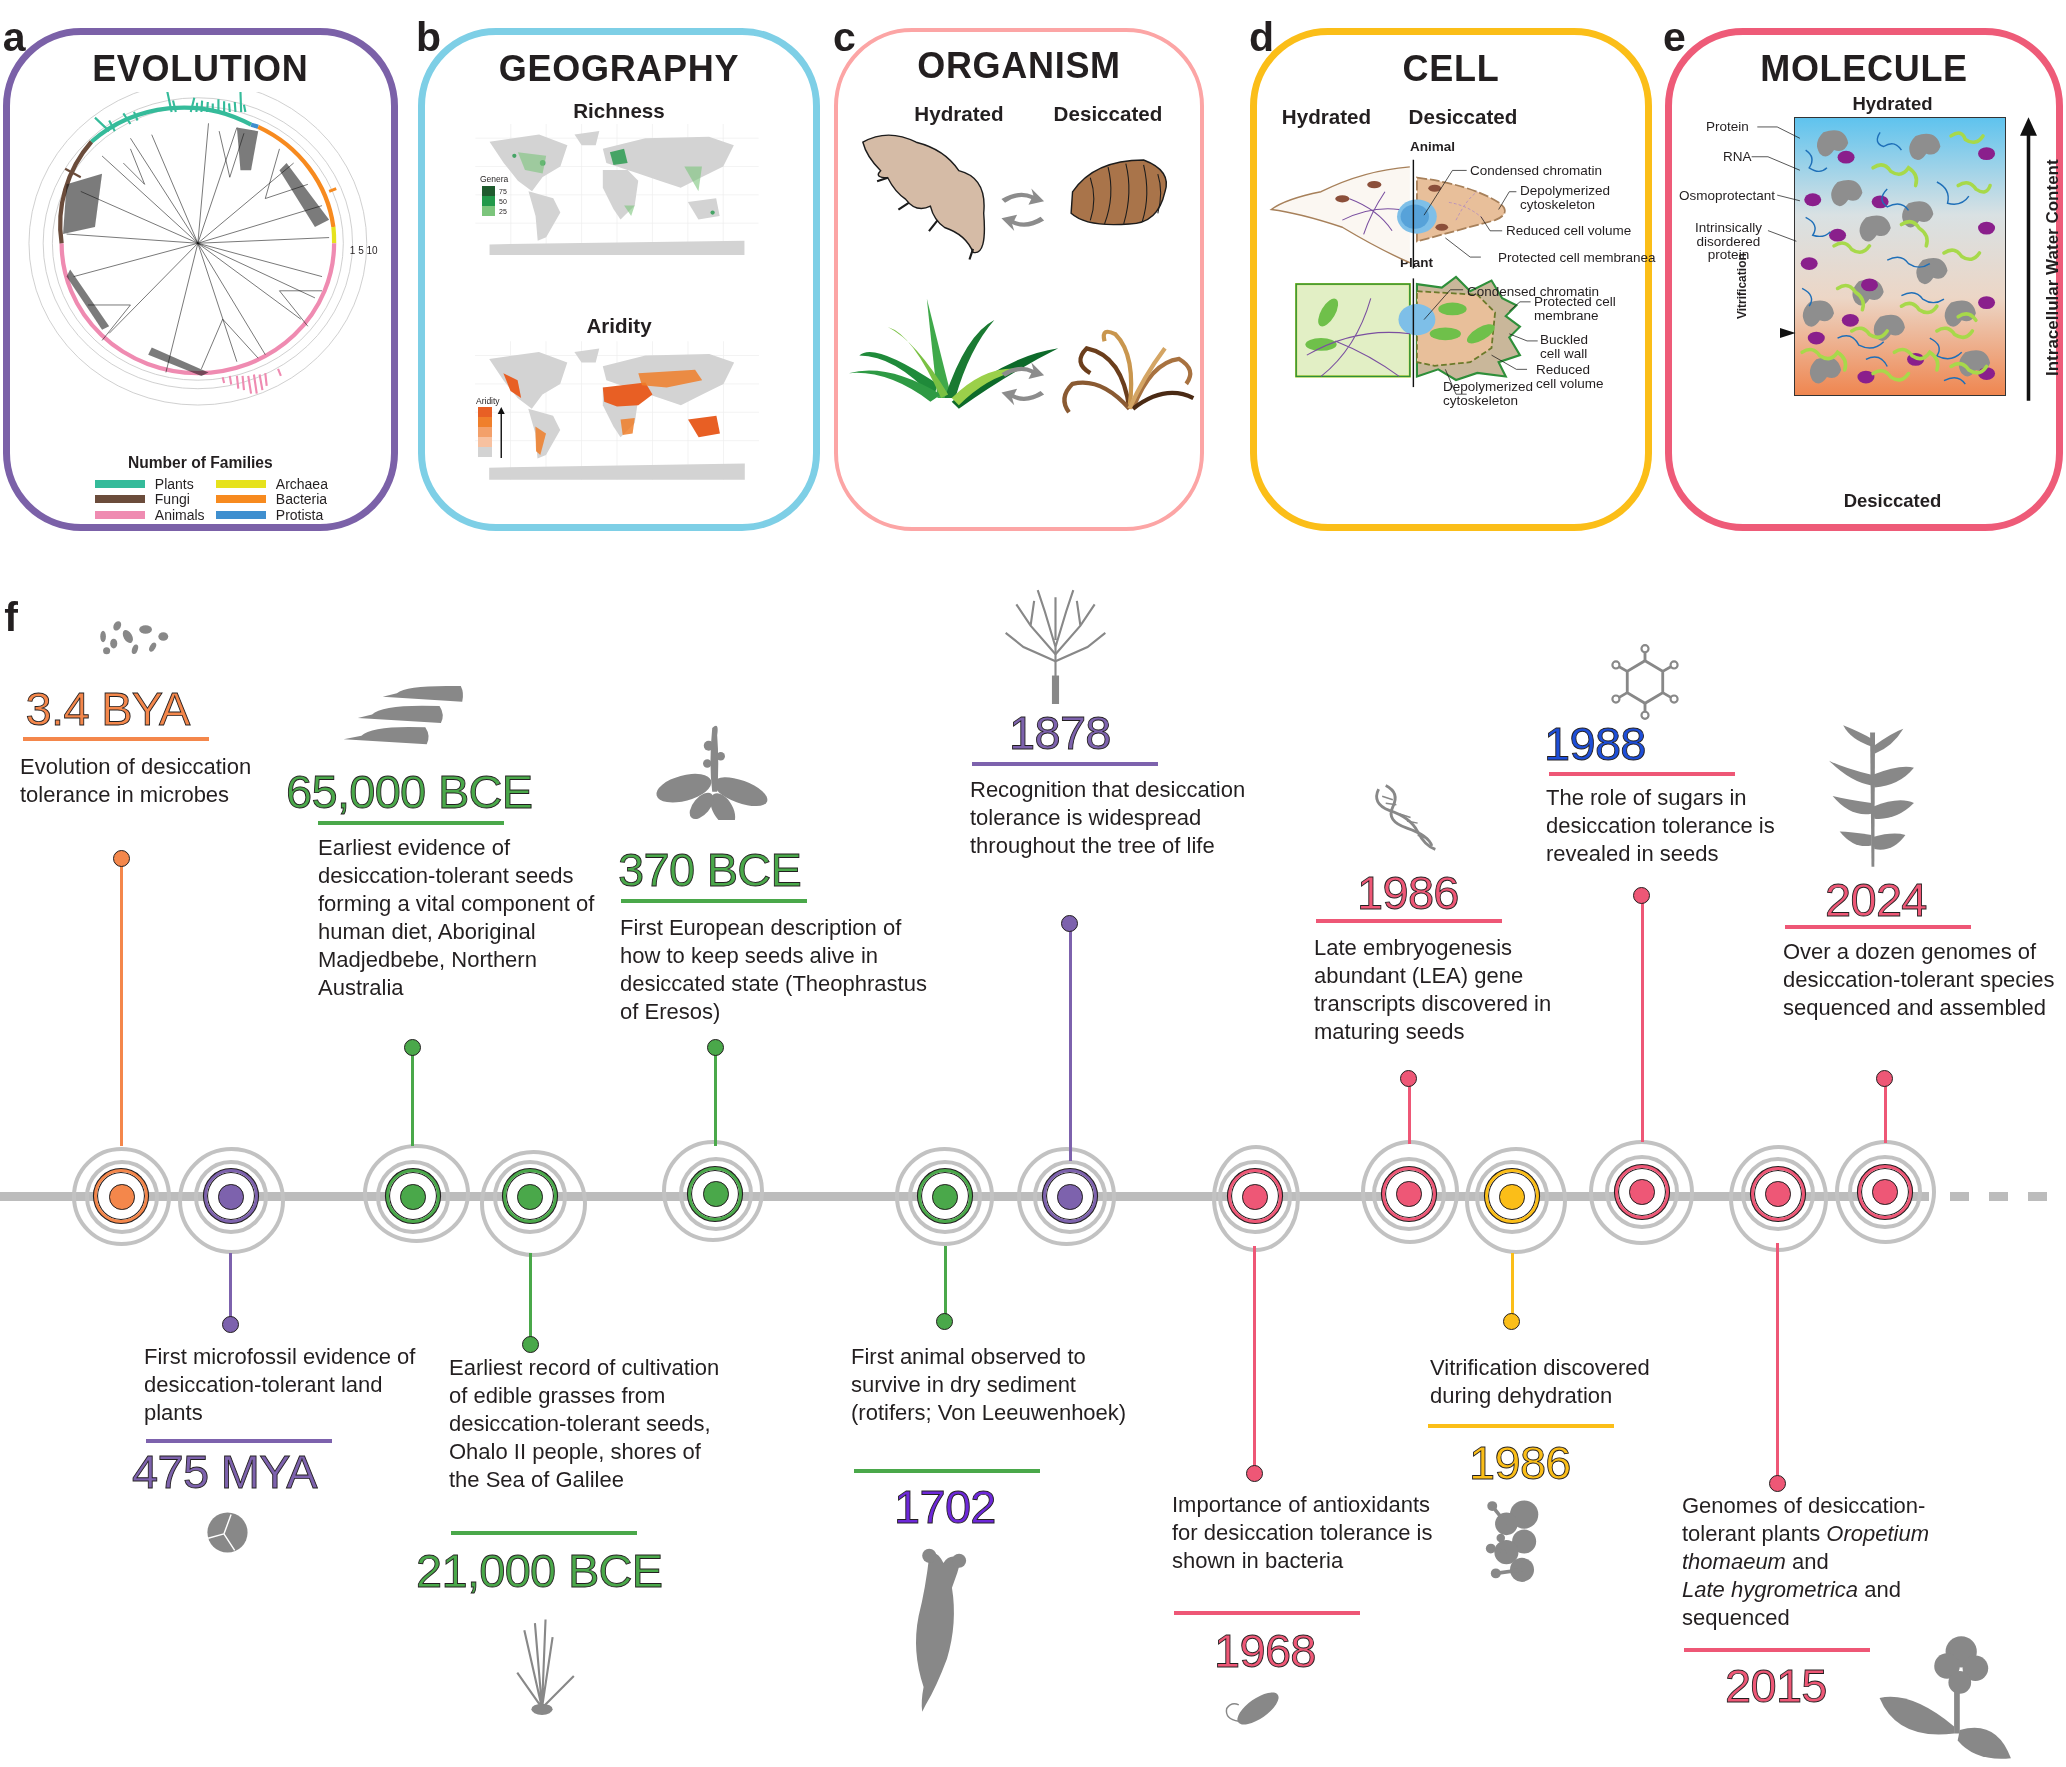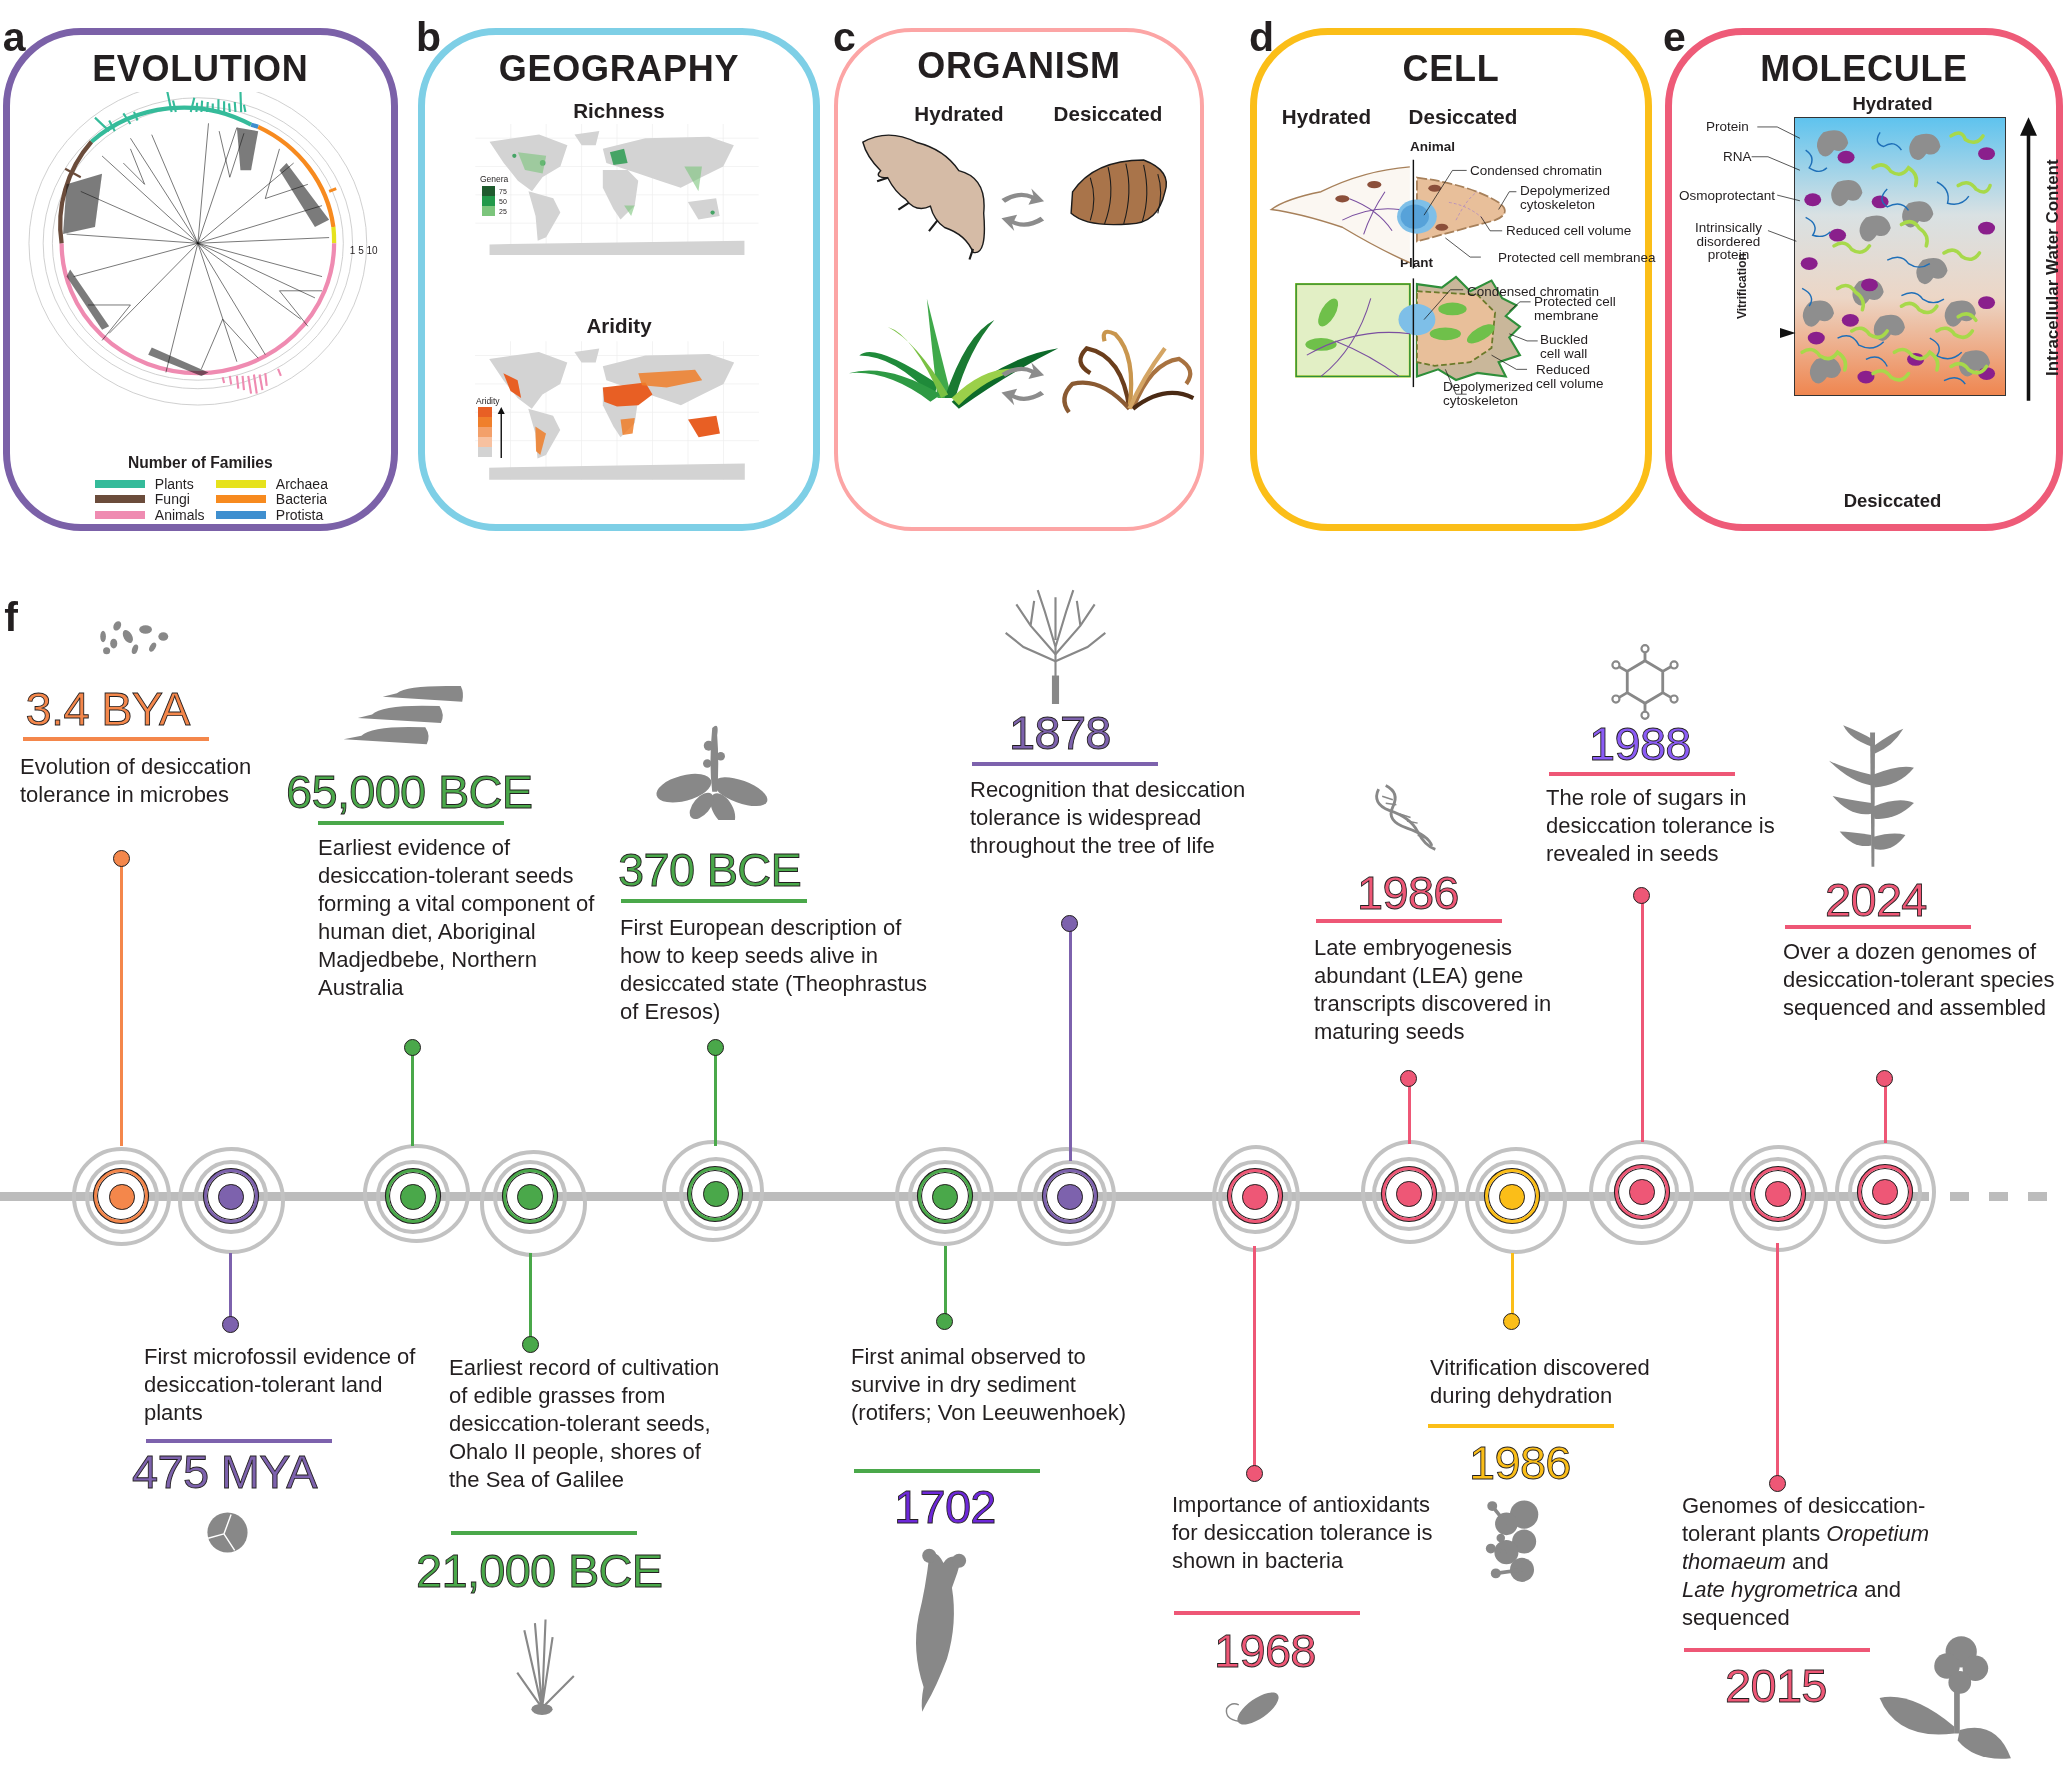--- a/index.html
+++ b/index.html
@@ -601,21 +601,21 @@
       </g>
       <g fill="#fff" stroke="#888" stroke-width="3">
         <circle cx="55" cy="8" r="5"></circle>
         <circle cx="96" cy="31" r="5"></circle>
         <circle cx="96" cy="79" r="5"></circle>
         <circle cx="55" cy="102" r="5"></circle>
         <circle cx="14" cy="79" r="5"></circle>
         <circle cx="14" cy="31" r="5"></circle>
       </g>
     </svg>
-  <div class="year" style="left:1589px;top:716px;color:#8b5cf6;">1988</div>
+  <div class="year" style="left:1544px;top:716px;color:#1d4ed8;">1988</div>
   <div class="rule" style="left:1549px;top:772px;width:186px;background:#ee5776;"></div>
   <div class="desc" style="left:1546px;top:784px;width:270px;">The role of sugars in desiccation tolerance is revealed in seeds</div>
 </div>
 
 <div>
   <div class="ring" style="left:1729px;top:1145px;width:99px;height:107px;border:4.3px solid #c2c2c2;"></div>
   <div class="ring" style="left:1741px;top:1157px;width:74px;height:74px;border:4.3px solid #c2c2c2;"></div>
   <div class="ring" style="left:1751px;top:1167px;width:54px;height:54px;border:3.6px solid #ee5776;box-shadow:0 0 0 1.1px #231f20,inset 0 0 0 1.1px #231f20;background:#fff;"></div>
   <div class="ring" style="left:1765px;top:1181px;width:25.6px;height:25.6px;background:#ee5776;border:1.1px solid #231f20;"></div>
   <div class="stem" style="left:1776px;top:1243px;height:239px;background:#ee5776;"></div>

